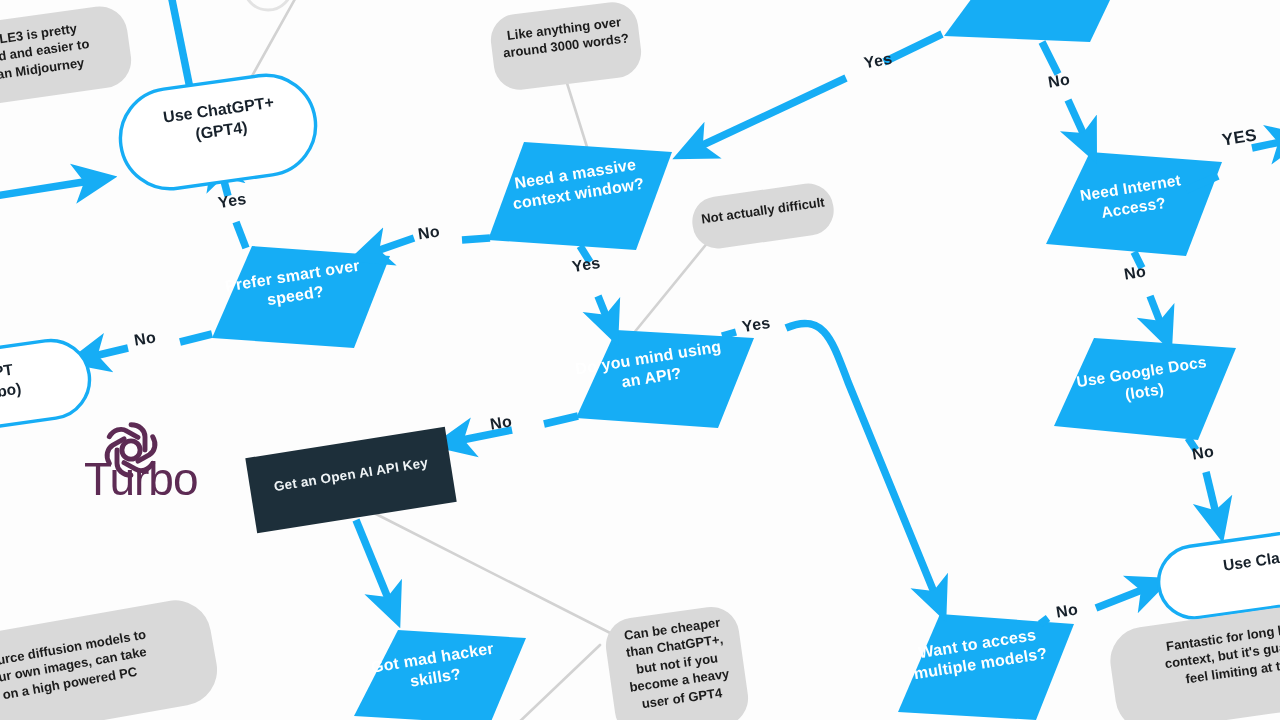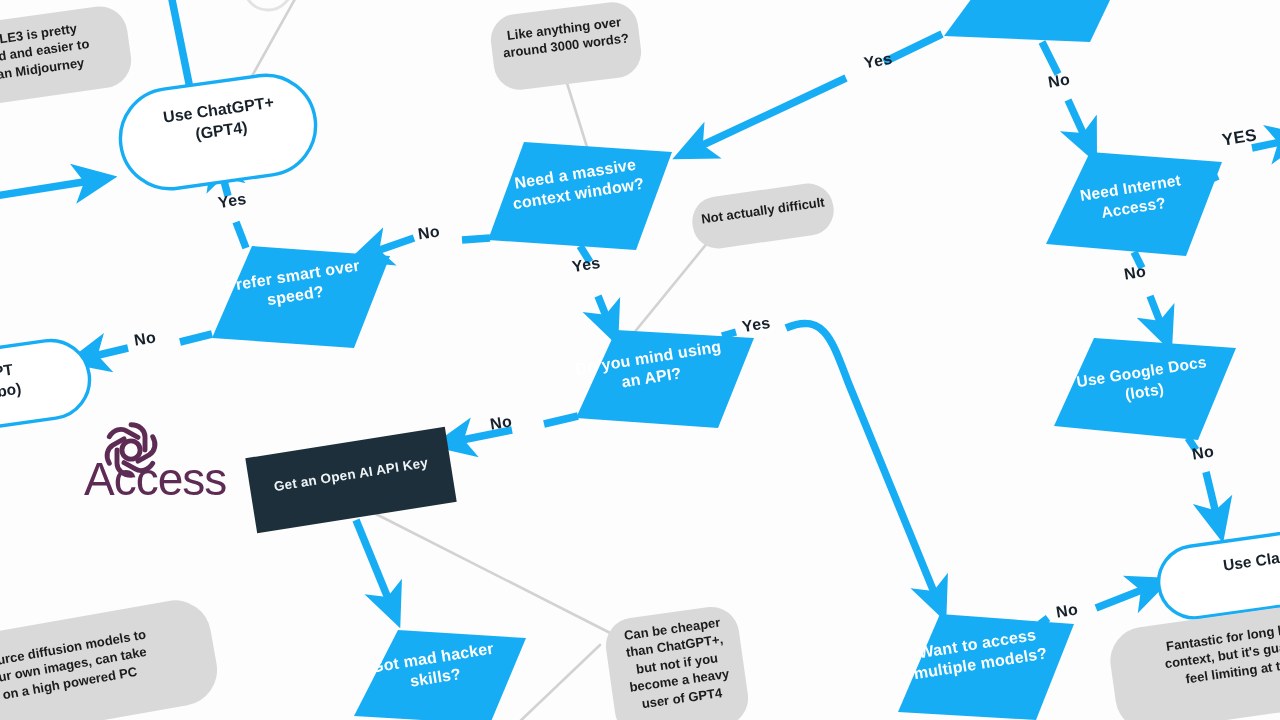--- a/index.html
+++ b/index.html
@@ -212,15 +212,15 @@
     <g fill="none" stroke="#5d2b54" stroke-width="7" stroke-linecap="round" stroke-linejoin="round">
       <path d="M50,14 C62,14 70,22 70,31 L70,50"></path>
       <path d="M81,31 C87,41 84,52 76,57 L60,66"></path>
       <path d="M81,69 C75,79 64,82 56,77 L40,68"></path>
       <path d="M50,86 C38,86 30,78 30,69 L30,50"></path>
       <path d="M19,69 C13,59 16,48 24,43 L40,34"></path>
       <path d="M19,31 C25,21 36,18 44,23 L60,32"></path>
       <circle cx="50" cy="50" r="13"></circle>
     </g>
   </svg>
-  <div class="brand" style="left:84px;top:452px;font-size:46px;">Access</div>
+  <div class="brand" style="left:84px;top:452px;font-size:46px;">Turbo</div>
 
 </div>
 
 </body></html>

